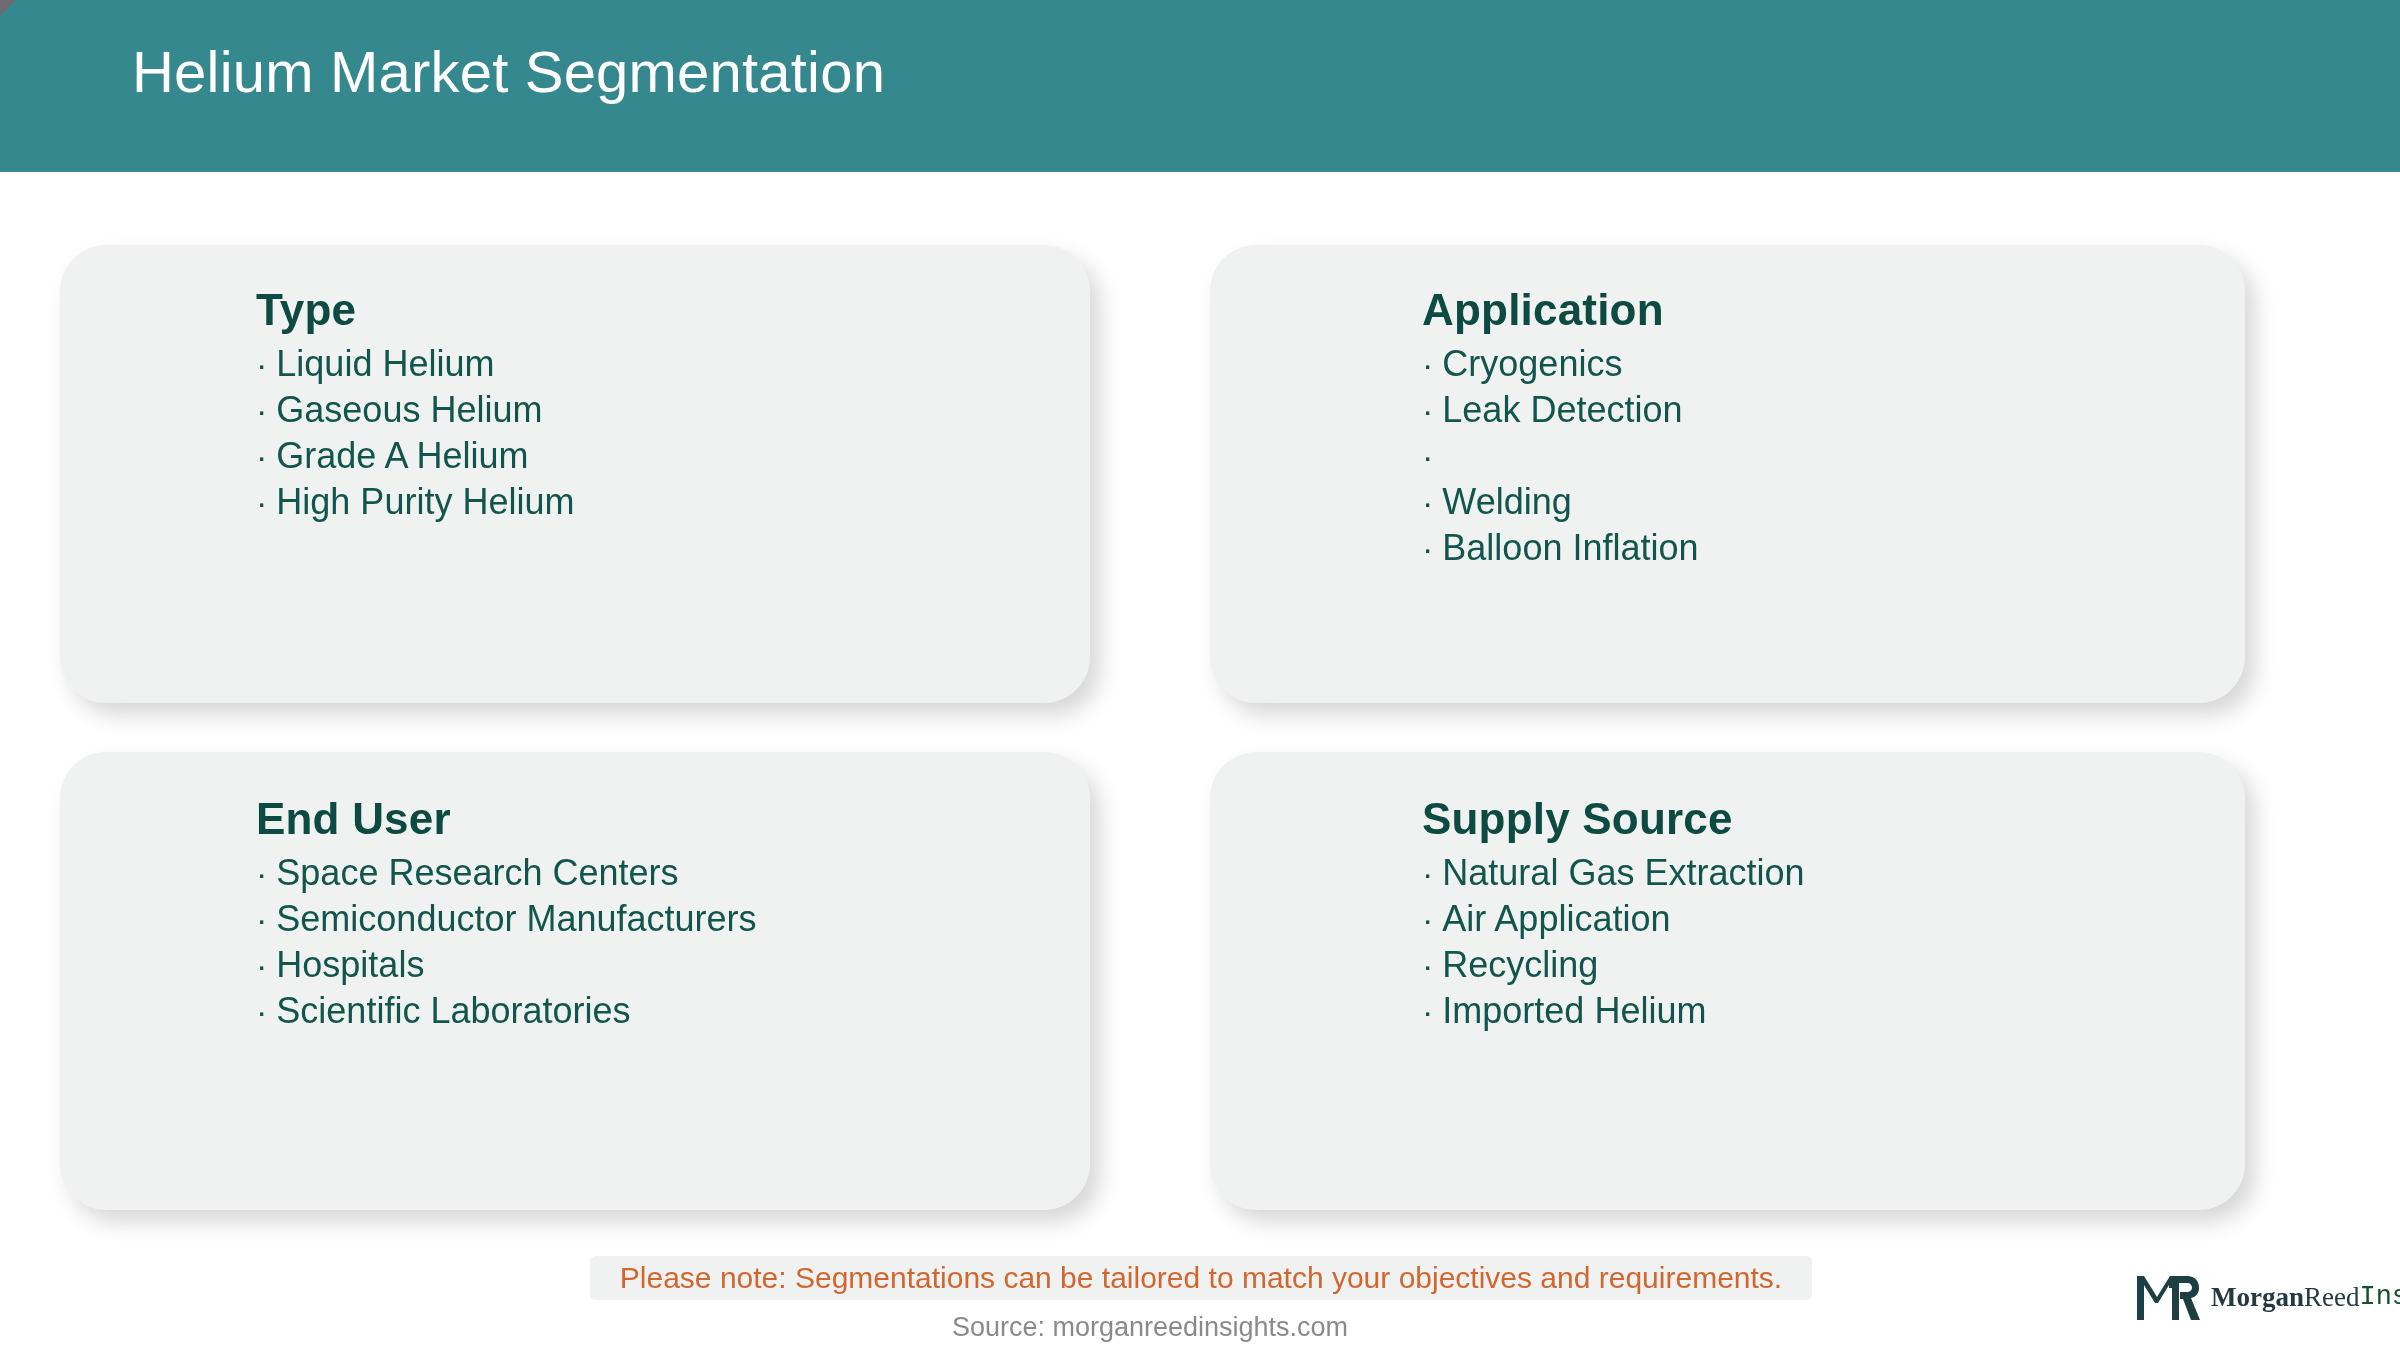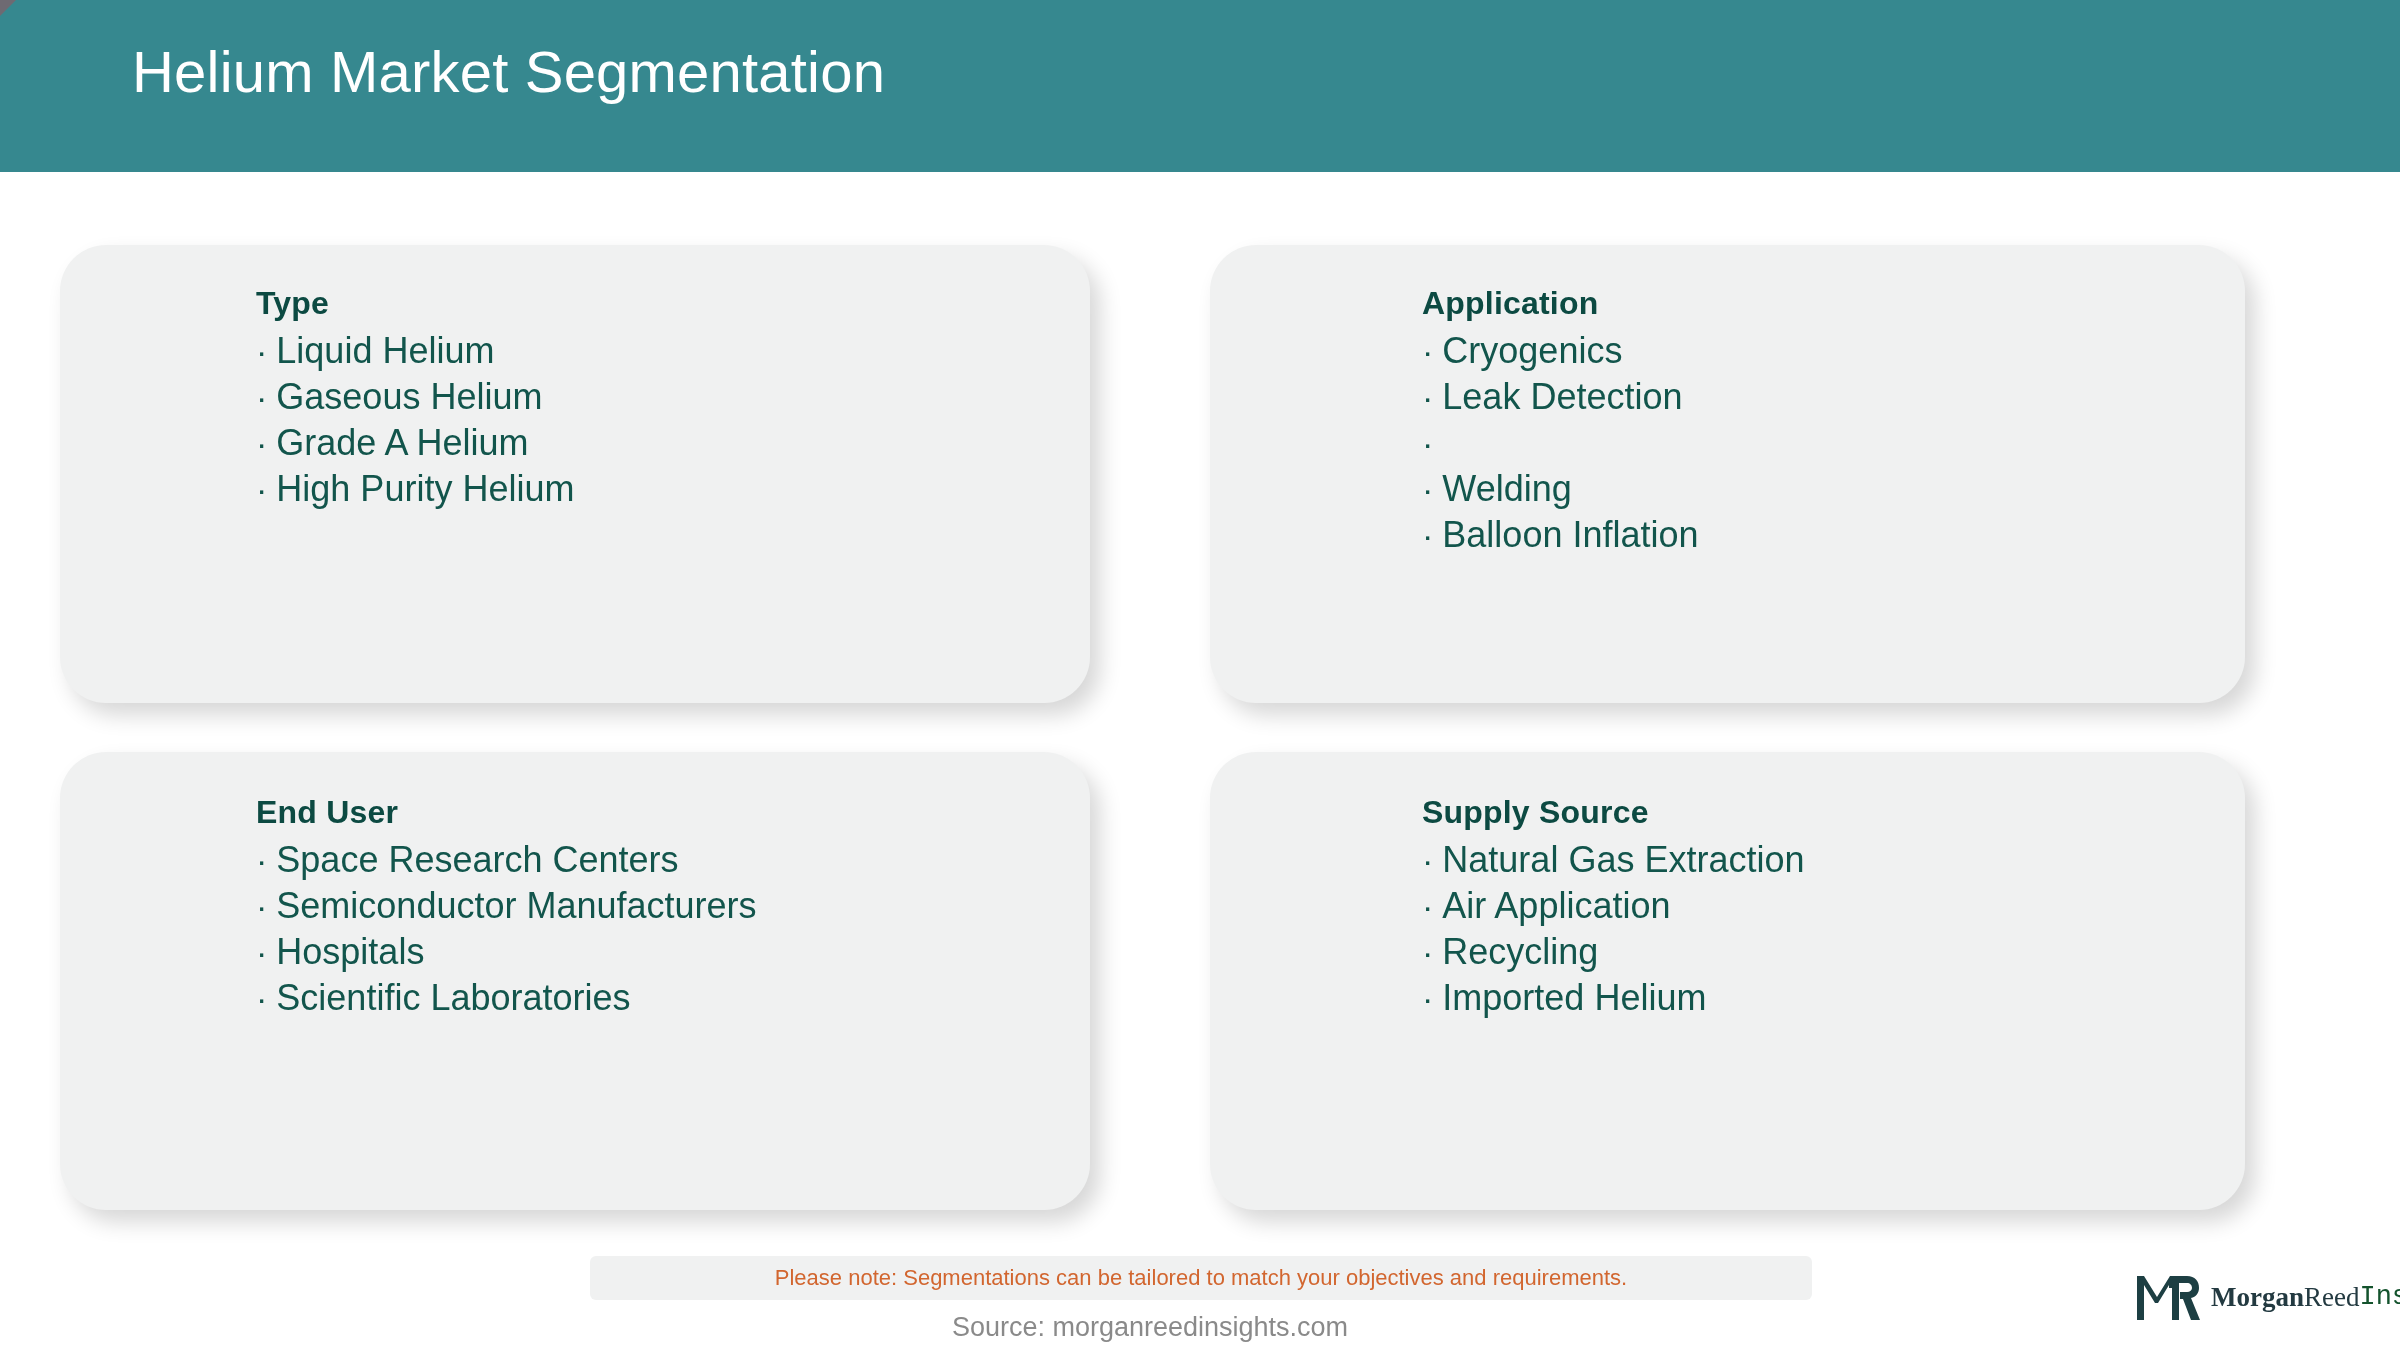--- a/index.html
+++ b/index.html
@@ -70,21 +70,21 @@
     left: 196px;
     top: 40px;
     right: 40px;
   }
   .card.pos-1 .card-inner,
   .card.pos-3 .card-inner { left: 212px; }
   .card.pos-2 .card-inner,
   .card.pos-3 .card-inner { top: 42px; }
 
   .card-title {
-    font-size: 32px;
+    font-size: 44px;
     font-weight: 700;
     color: #0C4A42;
     margin: 0 0 6px 0;
     letter-spacing: 0.2px;
     white-space: nowrap;
   }
   .card-list {
     list-style: none;
     margin: 0;
     padding: 0;
@@ -120,21 +120,21 @@
     width: 1222px;
     height: 44px;
     background: #F0F1F1;
     border-radius: 6px;
     display: flex;
     align-items: center;
     justify-content: center;
     box-sizing: border-box;
   }
   .note-text {
-    font-size: 22px;
+    font-size: 30px;
     color: #D2662F;
     white-space: nowrap;
   }
   .source-text {
     position: absolute;
     left: 0;
     top: 80px;
     width: 2300px;
     text-align: center;
     font-size: 27px;

